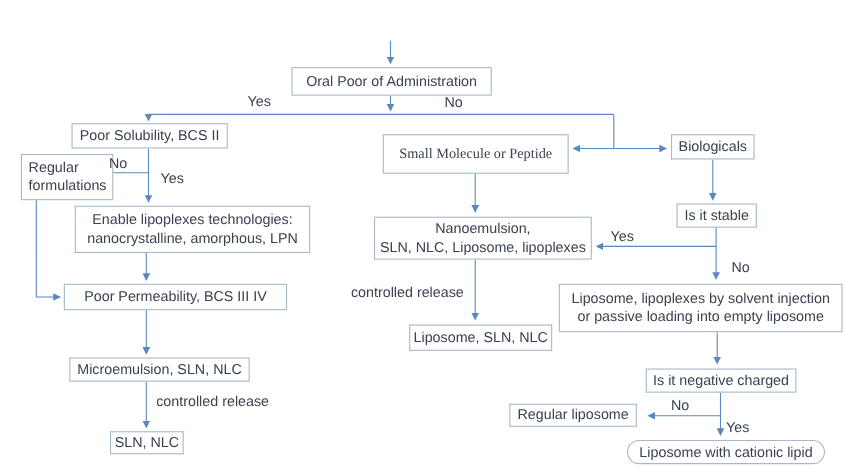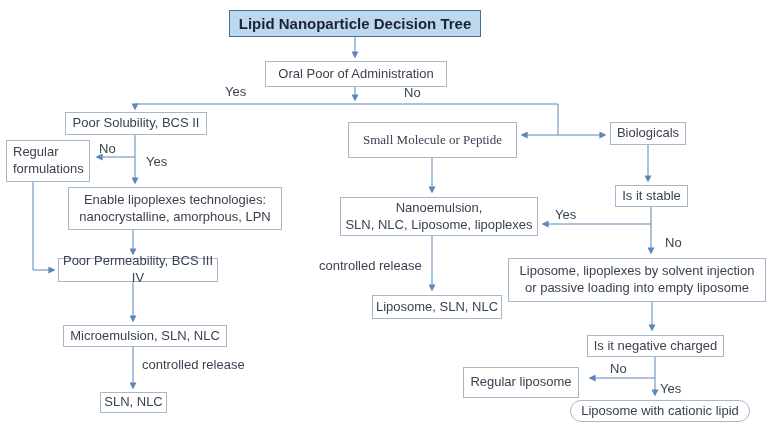--- a/index.html
+++ b/index.html
@@ -13,21 +13,21 @@
     background:#ffffff; border:1px solid var(--box-border, #a6b8ca);
     color: var(--text, #3a4250); font-size:13px; line-height:1.3;
     display:flex; align-items:center; justify-content:center;
     text-align:center; white-space:pre-line;
   }
   .node.title-box {
     background: var(--title-fill, #bdd7ee);
     border:1.5px solid var(--title-border, #41719c);
     font-weight:bold; font-size:15px; color: var(--title-text, #1a2433);
   }
-  .node.left-align { justify-content:flex-start; text-align:left; padding-left:6px; }
+  .node.left-align { justify-content:flex-start; text-align:left; padding-left:6px;margin-left:13px; }
   .lbl { position:absolute; font-size:13px; color: var(--text, #3a4250); white-space:nowrap;text-align:center; }
 </style>
 </head>
 <body>
 
 <div class="stage">
 
   <svg class="connectors" viewBox="0 0 768 432">
     <defs>
       <marker id="arrowhead" viewBox="0 0 10 10" refX="8" refY="5" markerWidth="7" markerHeight="7" orient="auto-start-reverse">
@@ -50,33 +50,32 @@
     <path class="edge" d="M432,147 L432,192" marker-end="url(#arrowhead)"></path>
     <path class="edge" d="M648,145 L648,181" marker-end="url(#arrowhead)"></path>
     <path class="edge" d="M651,207 L651,253" marker-end="url(#arrowhead)"></path>
     <path class="edge" d="M651,224 L543,224" marker-end="url(#arrowhead)"></path>
     <path class="edge" d="M432,236 L432,290" marker-end="url(#arrowhead)"></path>
     <path class="edge" d="M652,302 L652,330" marker-end="url(#arrowhead)"></path>
     <path class="edge" d="M655,357 L655,395" marker-end="url(#arrowhead)"></path>
     <path class="edge" d="M655,378 L590,378" marker-end="url(#arrowhead)"></path>
   </svg>
 
-  <div class="node title-box" style="left:229px; top:10px; width:252px; height:27px;">Lipid Nanoparticle Decision Tree</div>
 
   <div class="node" style="left:265px; top:61px; width:182px; height:26px;">Oral Poor of Administration</div>
 
   <div class="node" style="left:65px; top:112px; width:142px; height:23px;">Poor Solubility, BCS II</div>
 
   <div class="node left-align" style="left:6px; top:140px; width:84px; height:42px;">Regular
 formulations</div>
 
   <div class="node" style="left:68px; top:187px; width:214px; height:43px;">Enable lipoplexes technologies:
 nanocrystalline, amorphous, LPN</div>
 
-  <div class="node" style="left:58px; top:258px; width:160px; height:24px;">Poor Permeability, BCS III IV</div>
+  <div class="node" style="left:58px; top:258px; width:203px; height:24px;">Poor Permeability, BCS III IV</div>
 
   <div class="node" style="left:63px; top:325px; width:164px; height:22px;">Microemulsion, SLN, NLC</div>
 
   <div class="node" style="left:100px; top:392px; width:67px; height:21px;">SLN, NLC</div>
 
   <div class="node" style="left:348px; top:122px; width:169px; height:36px;font-family:Liberation Serif, serif;">Small Molecule or Peptide</div>
 
   <div class="node" style="left:340px; top:197px; width:198px; height:39px;">Nanoemulsion,
 SLN, NLC, Liposome, lipoplexes</div>
 
@@ -84,21 +83,21 @@
 
   <div class="node" style="left:610px; top:122px; width:76px; height:23px;">Biologicals</div>
 
   <div class="node" style="left:615px; top:185px; width:73px; height:22px;">Is it stable</div>
 
   <div class="node" style="left:508px; top:258px; width:258px; height:44px;">Liposome, lipoplexes by solvent injection
 or passive loading into empty liposome</div>
 
   <div class="node" style="left:587px; top:335px; width:137px; height:22px;">Is it negative charged</div>
 
-  <div class="node" style="left:463px; top:367px; width:116px; height:31px;">Regular liposome</div>
+  <div class="node" style="left:463px; top:367px; width:116px; height:21px;">Regular liposome</div>
 
   <div class="node" style="left:570px; top:400px; width:180px; height:22px;border-radius:11px;">Liposome with cationic lipid</div>
 
   <span class="lbl" style="left:225px; top:84px;">Yes</span>
   <span class="lbl" style="left:404px; top:85px;">No</span>
   <span class="lbl" style="left:99px;  top:141px;">No</span>
   <span class="lbl" style="left:146px; top:154px;">Yes</span>
   <span class="lbl" style="left:142px; top:357px;">controlled release</span>
   <span class="lbl" style="left:319px; top:258px;">controlled release</span>
   <span class="lbl" style="left:555px; top:207px;">Yes</span>

